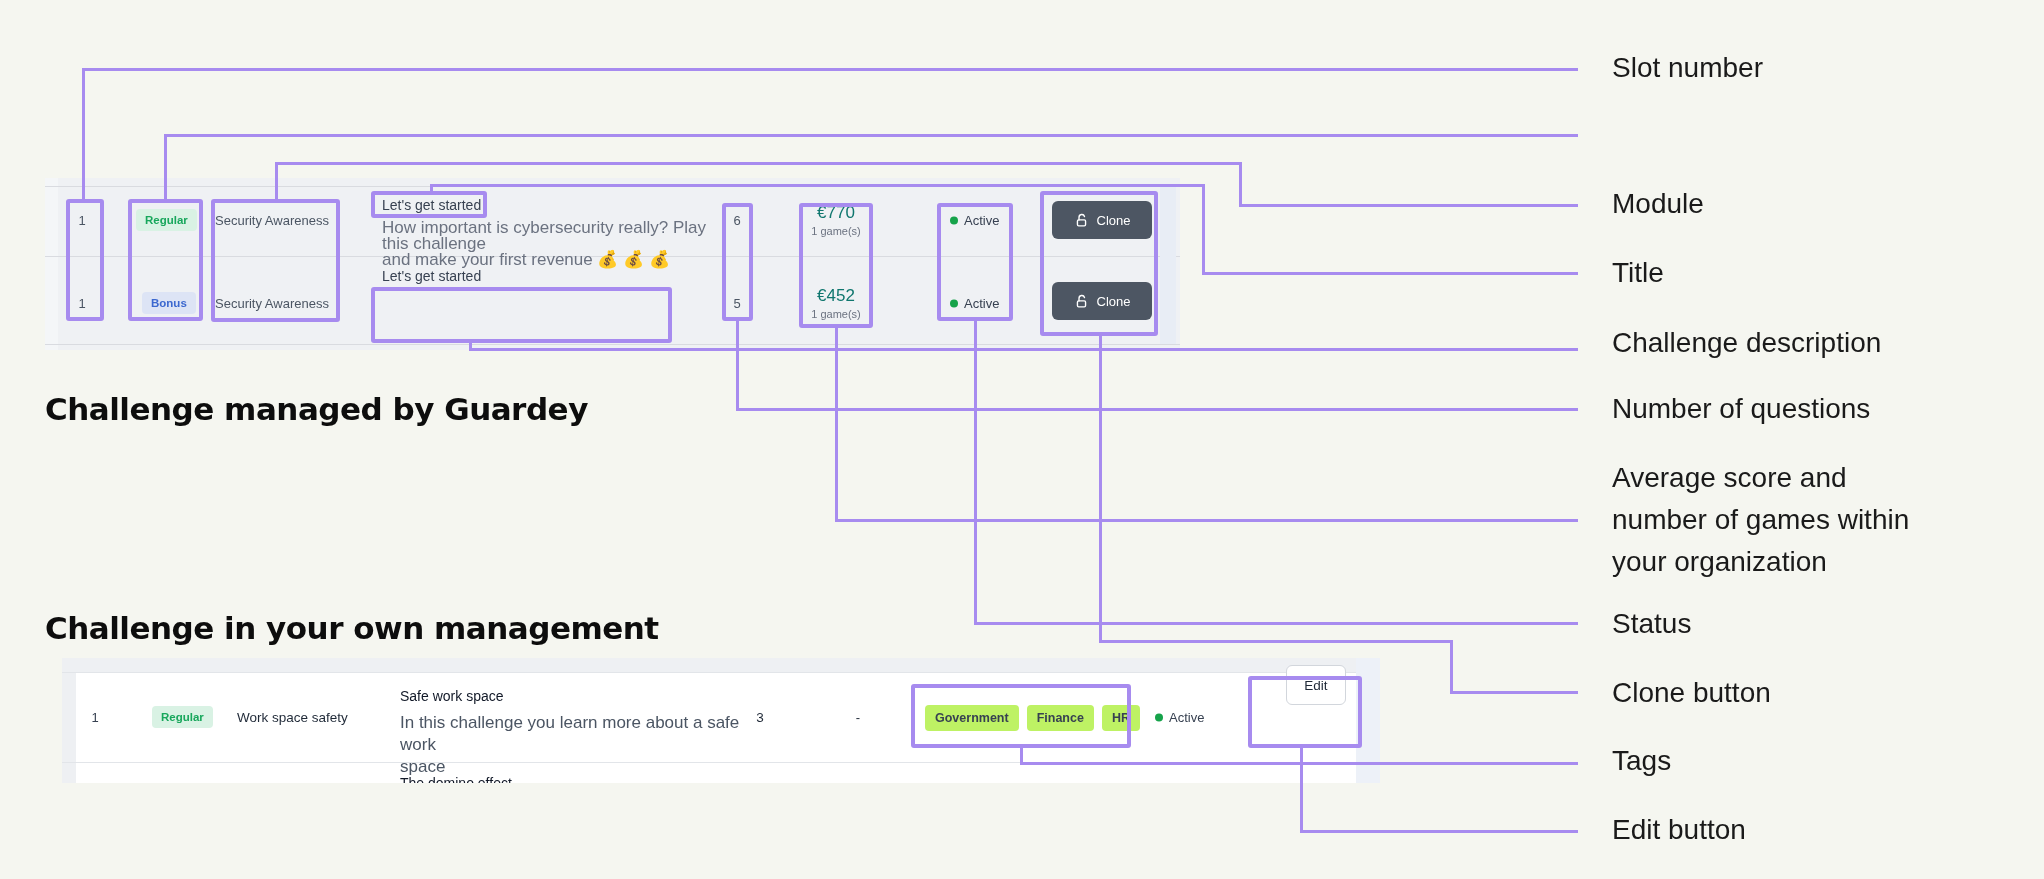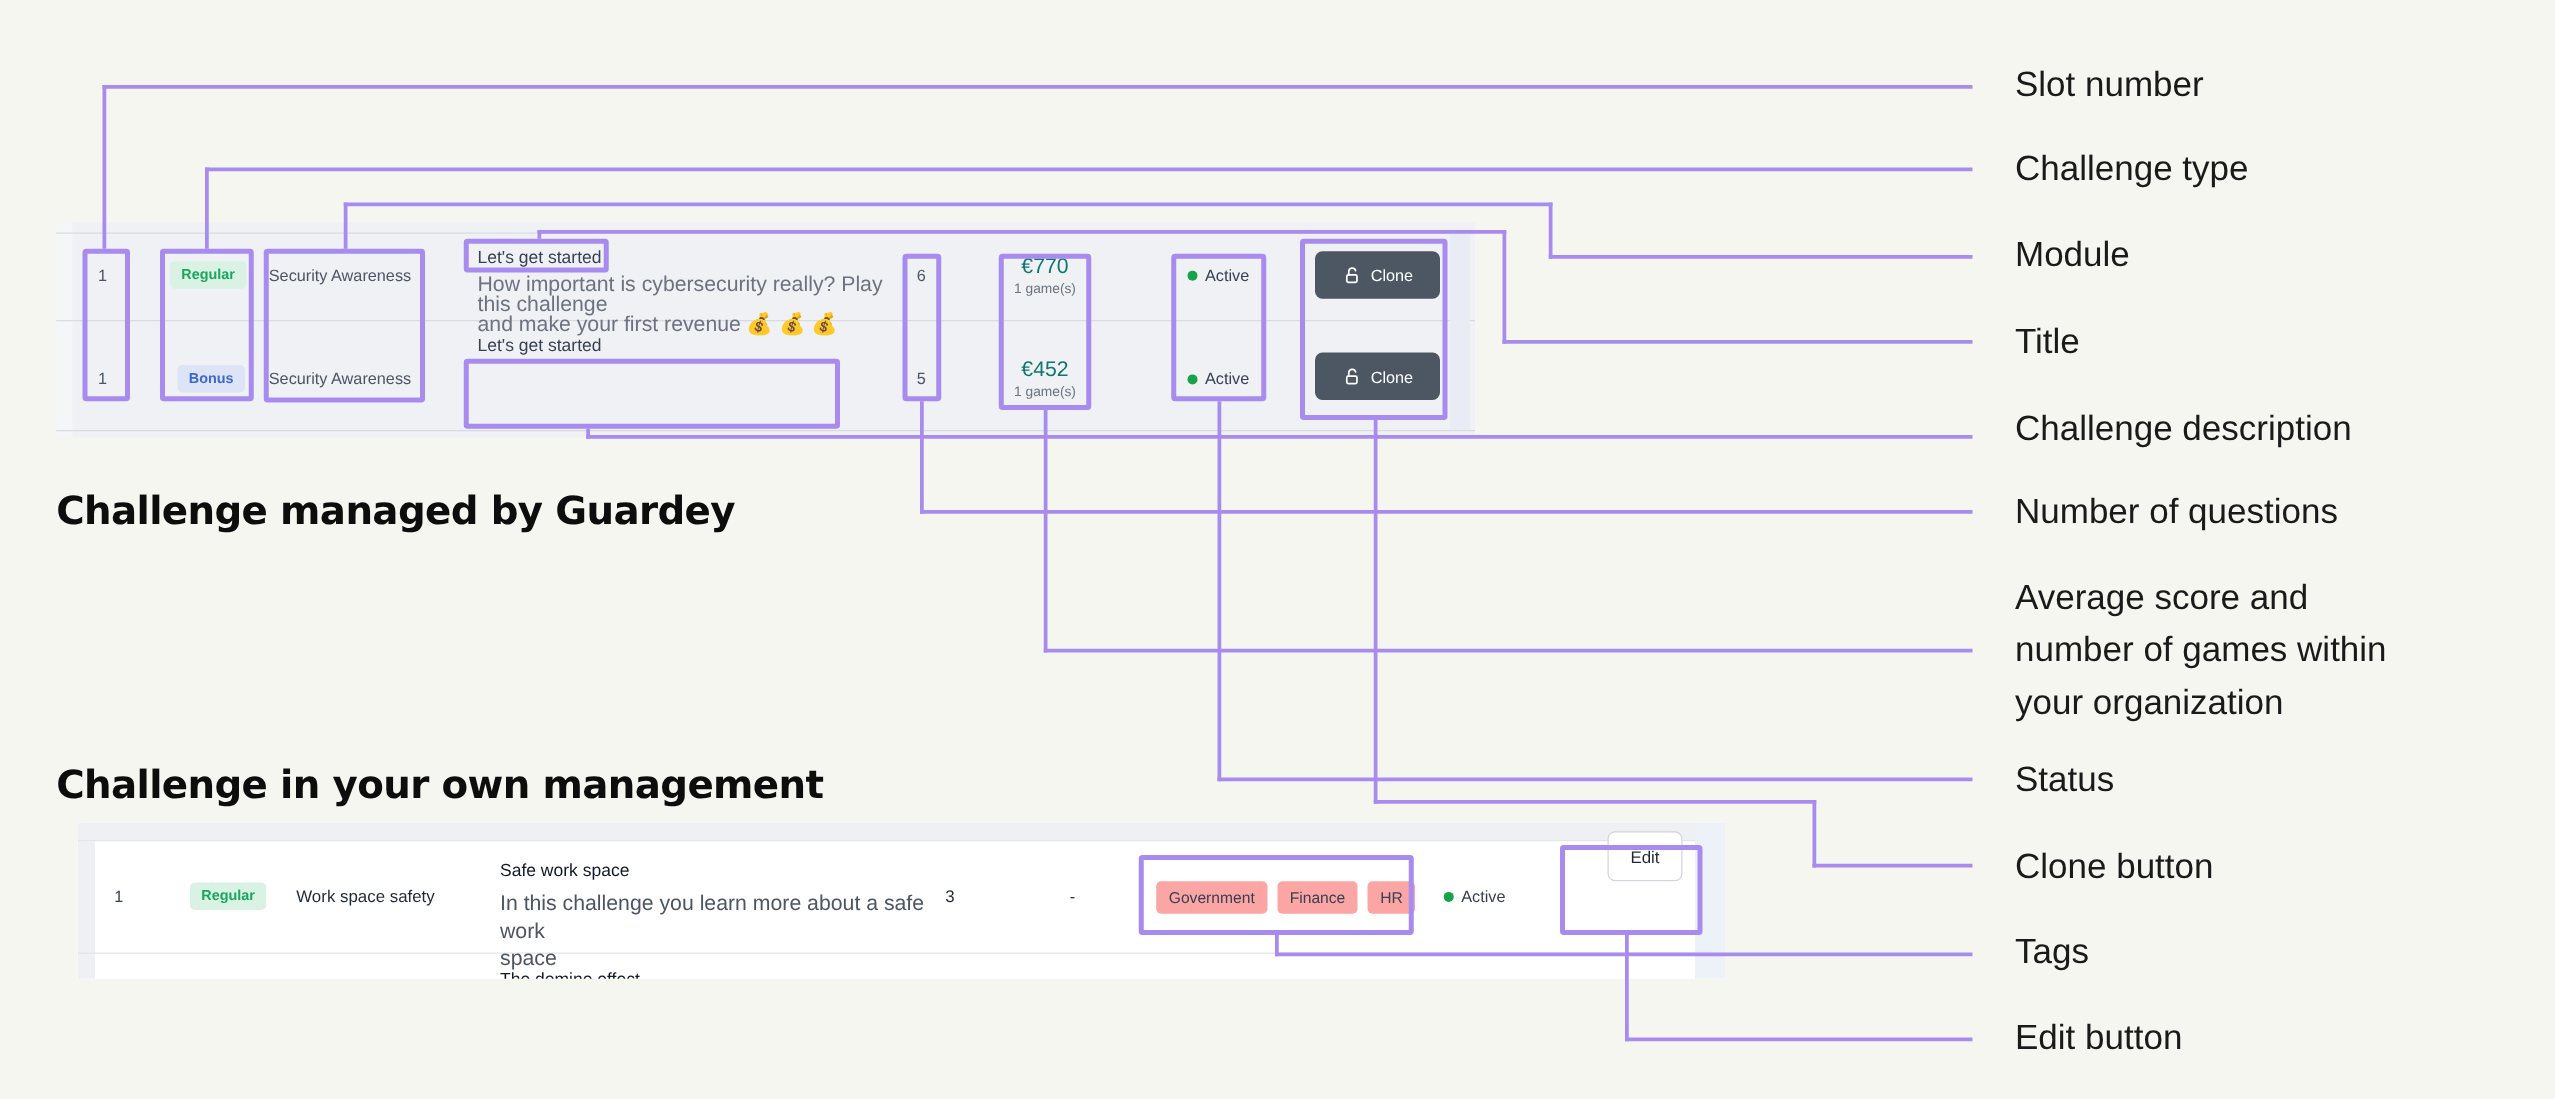--- a/index.html
+++ b/index.html
@@ -22,21 +22,21 @@
   .score-main{font-size:17px;color:#0f766e;transform:translate(-50%,-50%);white-space:nowrap;}
   .score-sub{font-size:11px;color:#6b7280;transform:translate(-50%,-50%);white-space:nowrap;}
   .status{display:flex;align-items:center;gap:6px;transform:translateY(-50%);}
   .dot{width:8px;height:8px;border-radius:50%;background:#16a34a;}
   .status-txt{font-size:13px;color:#374151;}
   .clone-btn{position:absolute;display:flex;align-items:center;justify-content:center;gap:8px;
              width:100px;height:38px;background:#4d5663;border:none;border-radius:6px;
              color:#fff;font-size:13px;font-family:"Liberation Sans",sans-serif;cursor:pointer;}
   .card-bottom{left:62px;top:658px;width:1318px;height:125px;background:#ffffff;overflow:hidden;}
   .tag{display:inline-flex;align-items:center;height:26px;padding:0 10px;border-radius:4px;
-       background:#fca5a5;color:#374151;font-size:12.5px;white-space:nowrap;}
+       background:#bef264;color:#374151;font-size:12.5px;white-space:nowrap;font-weight:bold;}
   .edit-btn{position:absolute;display:flex;align-items:center;justify-content:center;
             width:60px;height:40px;background:#fff;border:1px solid #d2d6dc;border-radius:6px;
             color:#1f2937;font-size:13.5px;font-family:"Liberation Sans",sans-serif;cursor:pointer;}
   
   .heading{font-family:"DejaVu Sans",sans-serif;font-weight:800;font-size:31px;color:#0d0d0d;
            letter-spacing:-0.5px;transform:translateY(-50%);white-space:nowrap;}
   .callout-label{left:1612px;font-size:28px;color:#1a1a1a;font-family:"Liberation Sans",sans-serif;
                  transform:translateY(-50%);white-space:pre-line;line-height:42px;}
   
   .hl-box{border:4px solid #a78bef;border-radius:3px;box-sizing:border-box;}
@@ -176,21 +176,20 @@
   <div class="abs line" style="left:1450px;top:640px;width:3px;height:54px"></div>
   <div class="abs line" style="left:1450px;top:691px;width:128px;height:3px"></div>
 
   <div class="abs line" style="left:1020px;top:748px;width:3px;height:17px"></div>
   <div class="abs line" style="left:1020px;top:762px;width:558px;height:3px"></div>
 
   <div class="abs line" style="left:1300px;top:748px;width:3px;height:85px"></div>
   <div class="abs line" style="left:1300px;top:830px;width:278px;height:3px"></div>
 
   <div class="abs callout-label" style="top:68px">Slot number</div>
-  <div class="abs callout-label" style="top:135px">Challenge type</div>
   <div class="abs callout-label" style="top:204px">Module</div>
   <div class="abs callout-label" style="top:273px">Title</div>
   <div class="abs callout-label" style="top:343px">Challenge description</div>
   <div class="abs callout-label" style="top:409px">Number of questions</div>
   <div class="abs callout-label" style="top:520px;width:360px">Average score and
 number of games within
 your organization</div>
   <div class="abs callout-label" style="top:624px">Status</div>
   <div class="abs callout-label" style="top:693px">Clone button</div>
   <div class="abs callout-label" style="top:761px">Tags</div>

